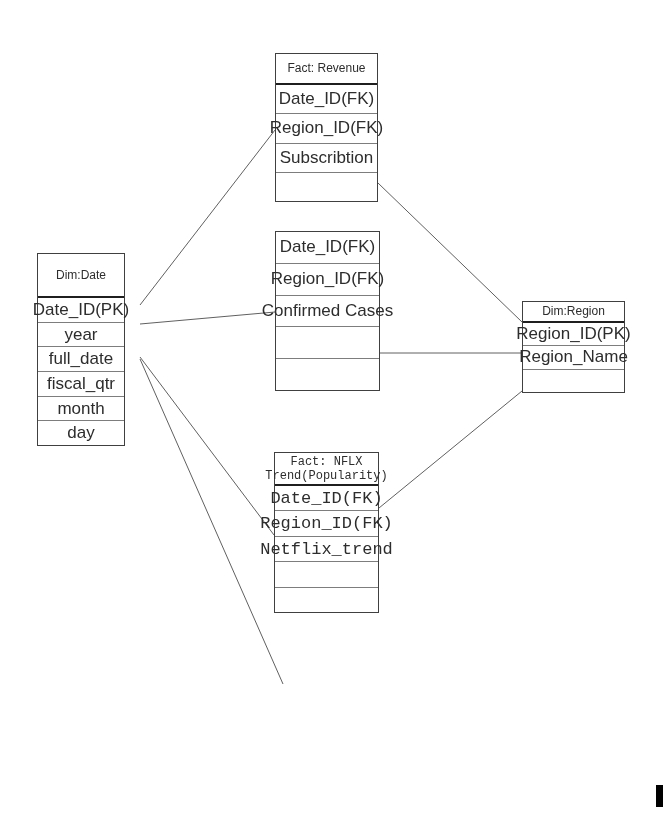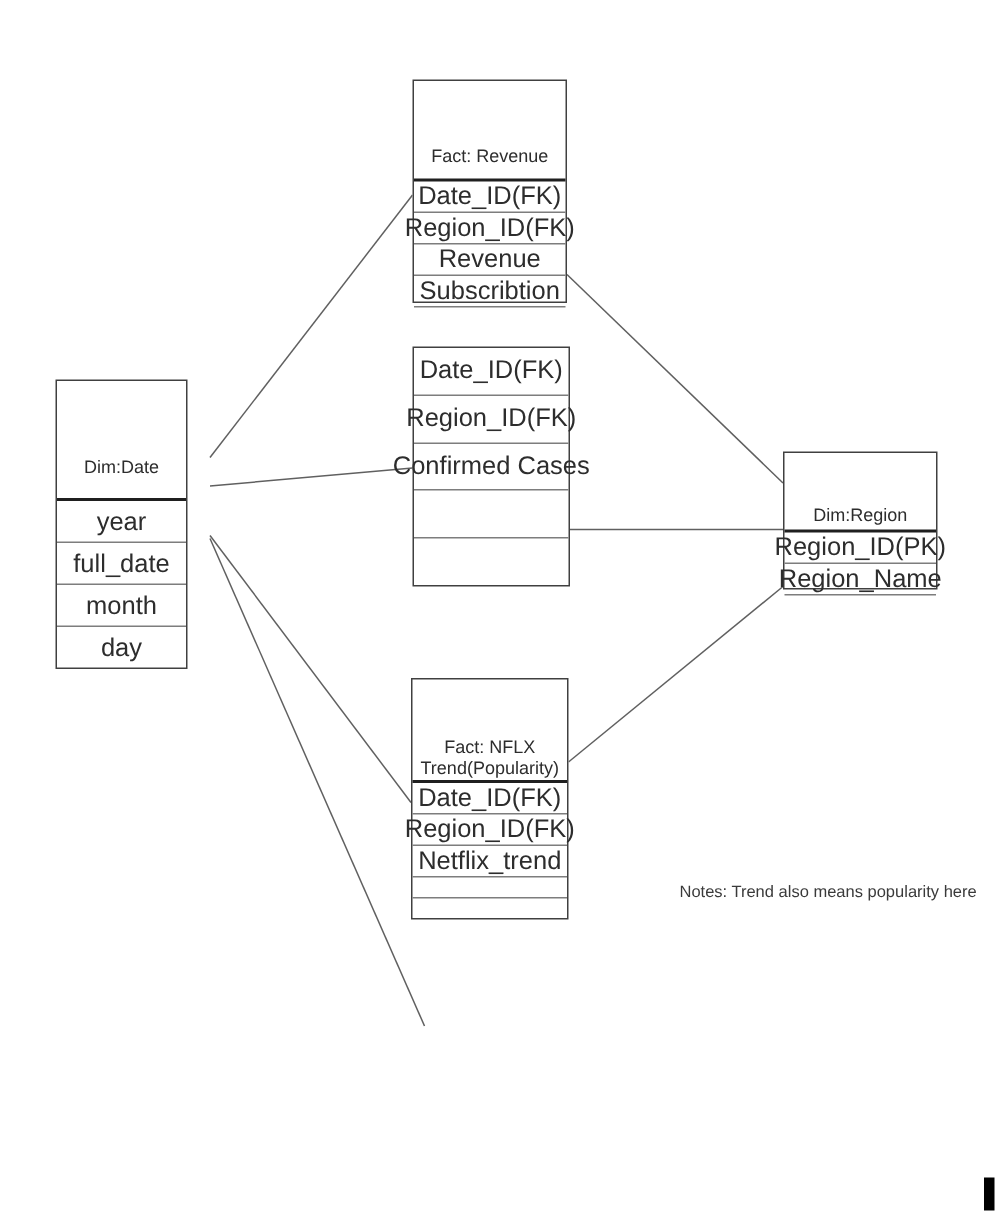--- a/index.html
+++ b/index.html
@@ -8,21 +8,21 @@
     font-family:"Liberation Sans", sans-serif;color:#2d2d2d;overflow:hidden;
   }
   #lines{position:absolute;left:0;top:0;width:664px;height:816px;}
   .tbl{
     position:absolute;display:flex;flex-direction:column;
     background:#ffffff;border:1.5px solid #404040;box-sizing:border-box;
   }
   .tbl-title{
     flex:0 0 auto;display:flex;align-items:center;justify-content:center;
     text-align:center;font-size:12px;line-height:15px;color:#2d2d2d;
-    border-bottom:2px solid #1f1f1f;white-space:pre-line;box-sizing:border-box;margin-top:36px;
+    border-bottom:2px solid #1f1f1f;white-space:pre-line;box-sizing:border-box;
   }
   .row{
     flex:1 1 0;display:flex;align-items:center;justify-content:center;
     font-size:17px;color:#2d2d2d;box-sizing:border-box;white-space:nowrap;
   }
   .row + .row{border-top:1px solid #7d7d7d;}
   .row.small{font-size:10px;letter-spacing:-0.2px;}
   .note{
     position:absolute;font-size:11px;color:#3a3a3a;white-space:nowrap;
   }
@@ -38,58 +38,58 @@
     <line x1="140" y1="324" x2="275" y2="312" stroke="#606060" stroke-width="1"></line>
     <line x1="140" y1="357" x2="274" y2="535" stroke="#606060" stroke-width="1"></line>
     <line x1="140" y1="359" x2="283" y2="684" stroke="#606060" stroke-width="1"></line>
     <line x1="378" y1="183" x2="522" y2="322" stroke="#606060" stroke-width="1"></line>
     <line x1="380" y1="353" x2="522" y2="353" stroke="#606060" stroke-width="1"></line>
     <line x1="522" y1="391" x2="379" y2="508" stroke="#606060" stroke-width="1"></line>
   </svg>
 
   <div class="tbl" style="left:37px;top:253px;width:88px;height:193px;">
     <div class="tbl-title" style="height:44px;">Dim:Date</div>
+    <div class="row">Date_ID(PK)</div>
     <div class="row">year</div>
     <div class="row">full_date</div>
+    <div class="row">fiscal_qtr</div>
     <div class="row">month</div>
     <div class="row">day</div>
   </div>
 
   <div class="tbl" style="left:275px;top:53px;width:103px;height:149px;">
     <div class="tbl-title" style="height:31px;">Fact: Revenue</div>
     <div class="row">Date_ID(FK)</div>
     <div class="row">Region_ID(FK)</div>
-    <div class="row">Revenue</div>
     <div class="row">Subscribtion</div>
     <div class="row"></div>
   </div>
 
   <div class="tbl" style="left:275px;top:231px;width:105px;height:160px;">
     <div class="row">Date_ID(FK)</div>
     <div class="row">Region_ID(FK)</div>
     <div class="row">Confirmed Cases</div>
     <div class="row"></div>
     <div class="row"></div>
   </div>
 
   <div class="tbl" style="left:522px;top:301px;width:103px;height:92px;justify-content:center;">
     <div class="tbl-title" style="height:21px;">Dim:Region</div>
     <div class="row">Region_ID(PK)</div>
     <div class="row">Region_Name</div>
     <div class="row"></div>
   </div>
 
-  <div class="tbl" style="left:274px;top:452px;width:105px;height:161px;">
+  <div class="tbl" style="left:274px;top:452px;width:105px;height:161px;font-family:Liberation Mono, monospace;">
     <div class="tbl-title" style="height:33px;line-height:14px;">Fact: NFLX
 Trend(Popularity)</div>
     <div class="row">Date_ID(FK)</div>
     <div class="row">Region_ID(FK)</div>
     <div class="row">Netflix_trend</div>
     <div class="row"></div>
     <div class="row"></div>
   </div>
 
 
-  <div class="note" style="left:453px;top:589px;">Notes: Trend also means popularity here</div>
 
   <div class="cursor-bar" style="left:656px;top:785px;width:7px;height:22px;"></div>
 
 </div>
 
 </body></html>

